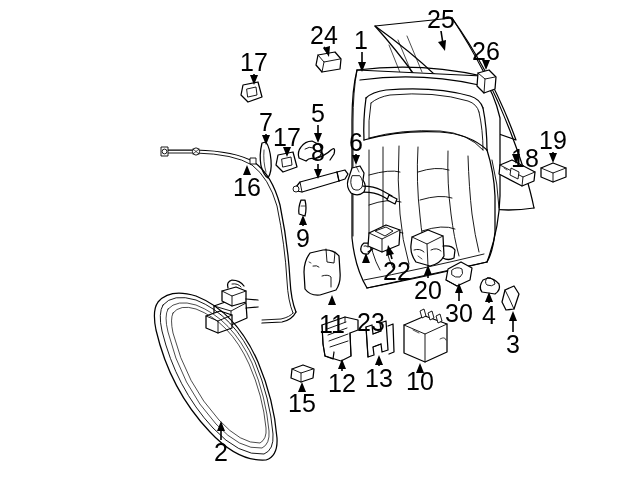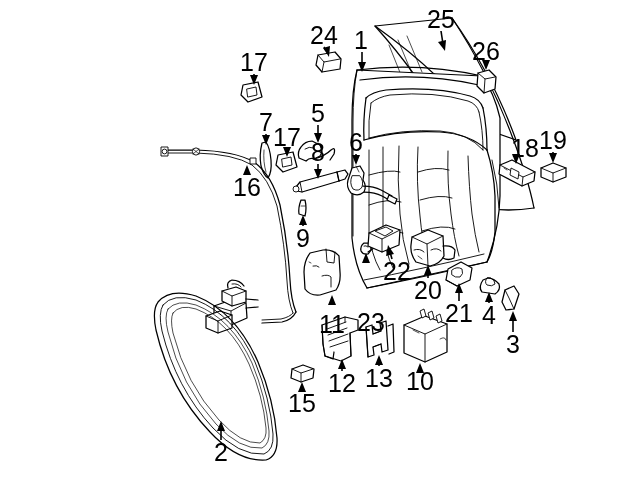--- a/index.html
+++ b/index.html
@@ -433,23 +433,23 @@
       <div class="callout-num" style="left: 318px; top: 152px;">8</div>
       <div class="callout-num" style="left: 303px; top: 238px;">9</div>
       <div class="callout-num" style="left: 420px; top: 381px;">10</div>
       <div class="callout-num" style="left: 332px; top: 324px;">11</div>
       <div class="callout-num" style="left: 342px; top: 383px;">12</div>
       <div class="callout-num" style="left: 379px; top: 378px;">13</div>
       <div class="callout-num" style="left: 287px; top: 137px;">17</div>
       <div class="callout-num" style="left: 302px; top: 403px;">15</div>
       <div class="callout-num" style="left: 247px; top: 187px;">16</div>
       <div class="callout-num" style="left: 254px; top: 62px;">17</div>
-      <div class="callout-num" style="left: 516px; top: 148px; padding-left: 18px;">18</div>
+      <div class="callout-num" style="left: 516px; top: 158px; padding-left: 18px;">18</div>
       <div class="callout-num" style="left: 553px; top: 140px;">19</div>
       <div class="callout-num" style="left: 428px; top: 290px; text-align: center;">20</div>
-      <div class="callout-num" style="left: 459px; top: 313px;">21</div>
+      <div class="callout-num" style="left: 459px; top: 313px;">30</div>
       <div class="callout-num" style="left: 397px; top: 271px;">22</div>
       <div class="callout-num" style="left: 371px; top: 274px; margin-top: 48px;">23</div>
       <div class="callout-num" style="left: 324px; top: 35px;">24</div>
       <div class="callout-num" style="left: 441px; top: 19px;">25</div>
       <div class="callout-num" style="left: 486px; top: 51px;">26</div>
     </div>
 </div>
 
 </body></html>

